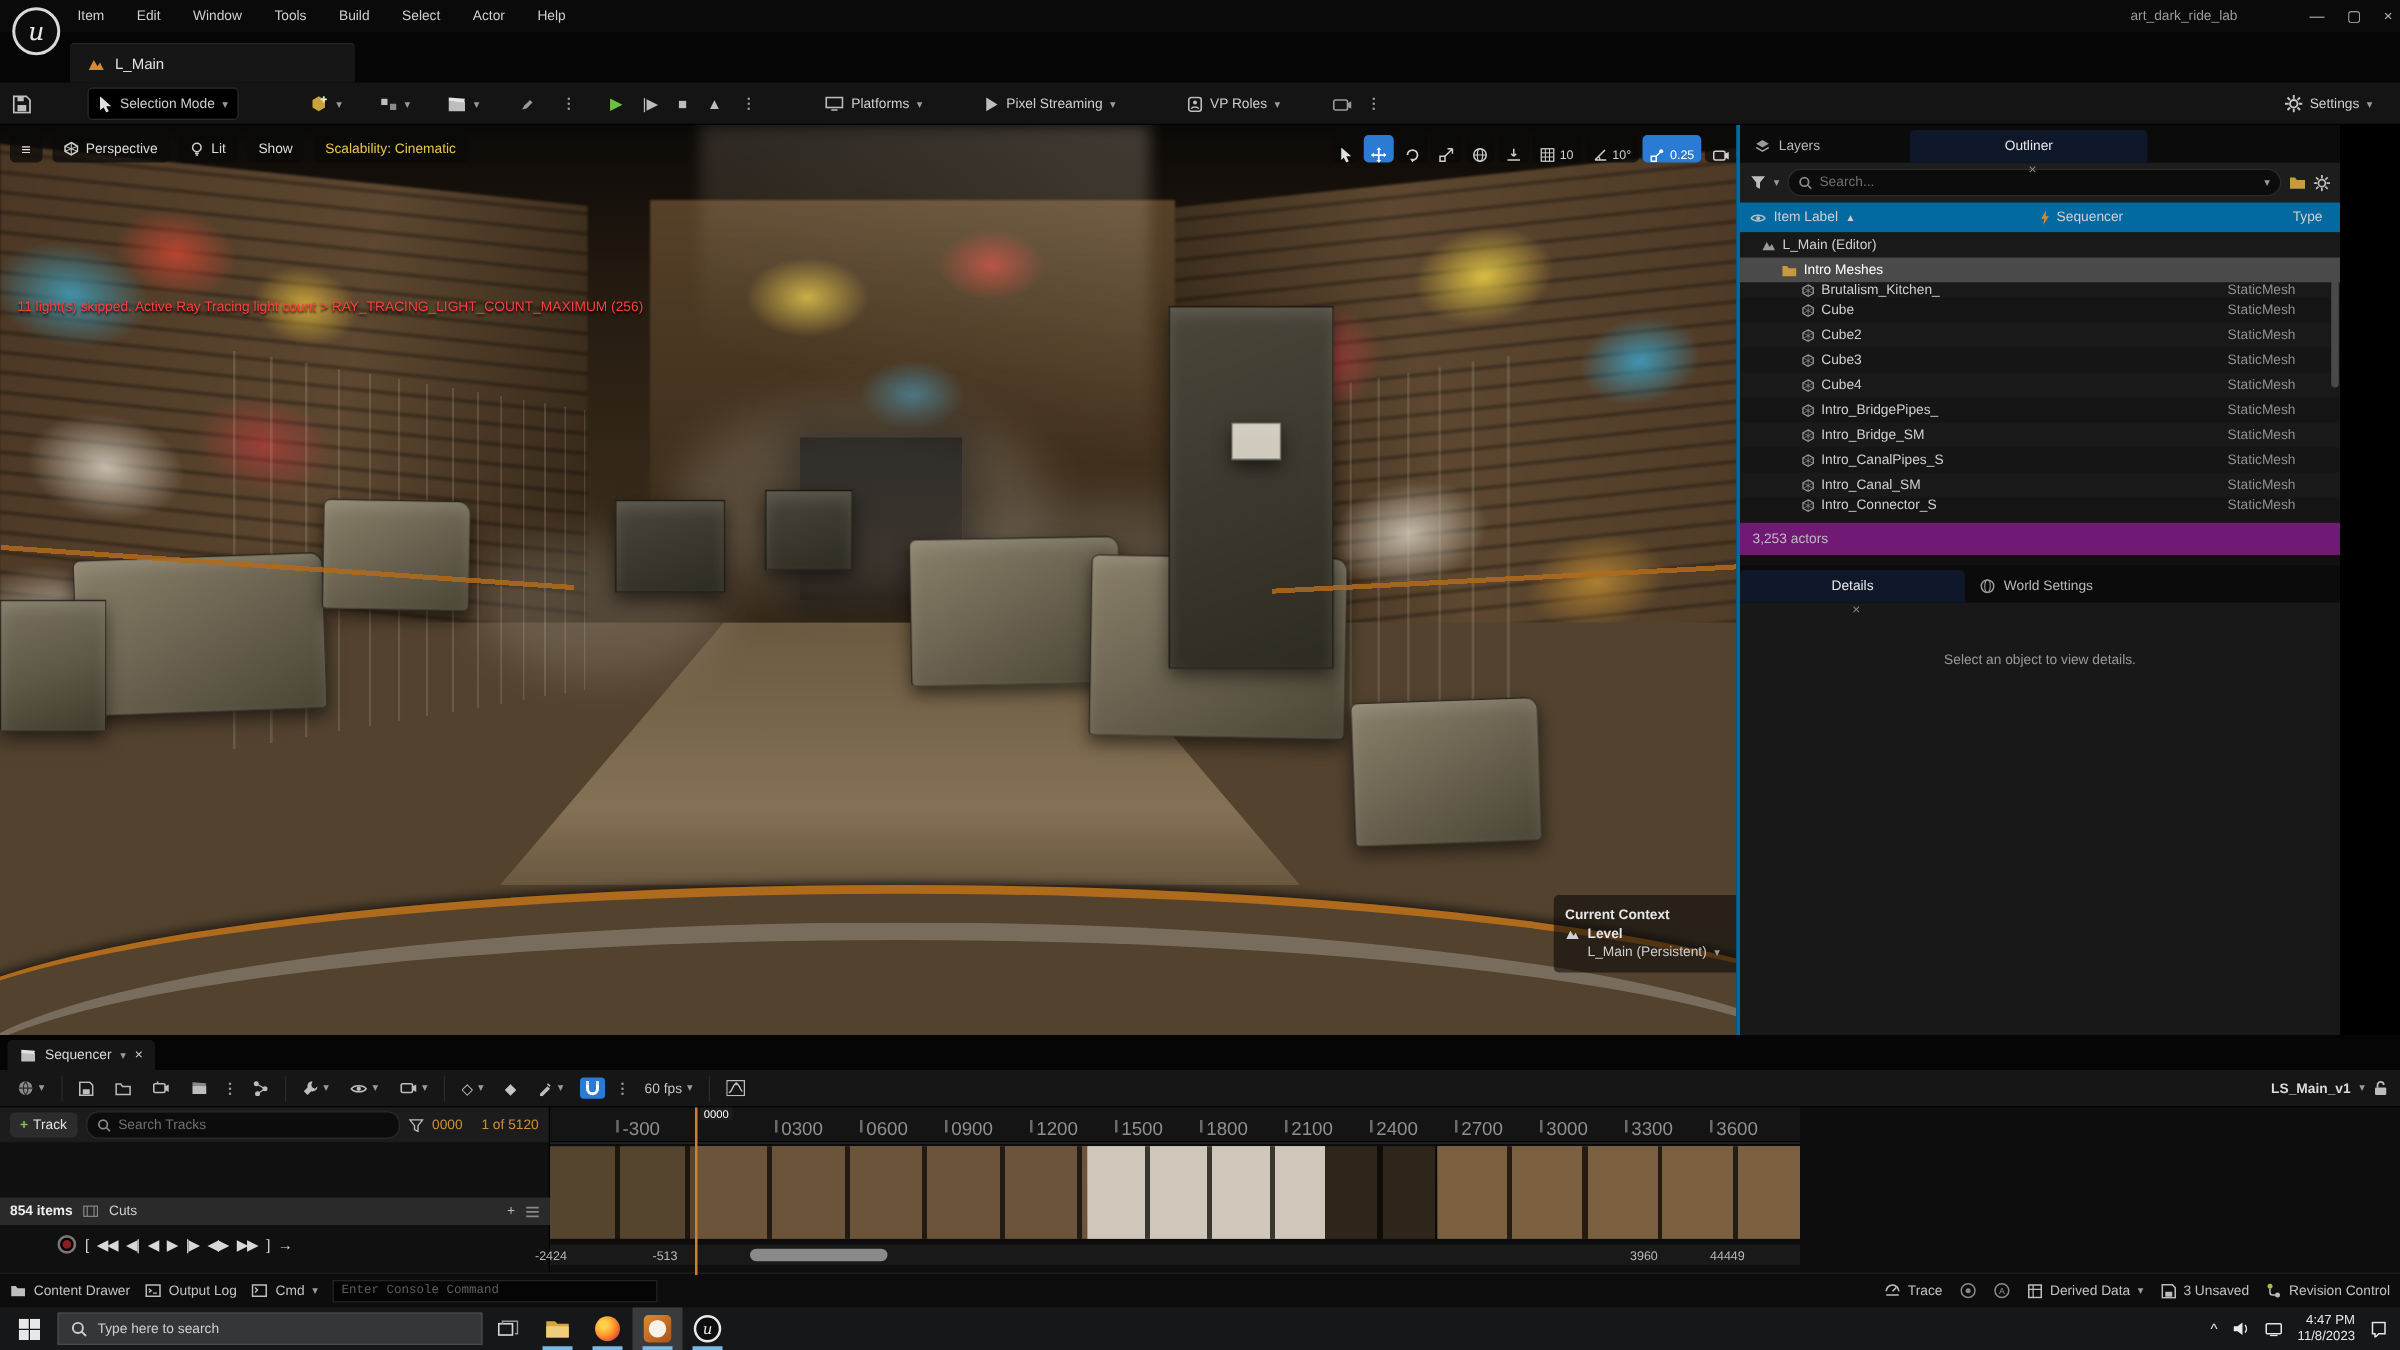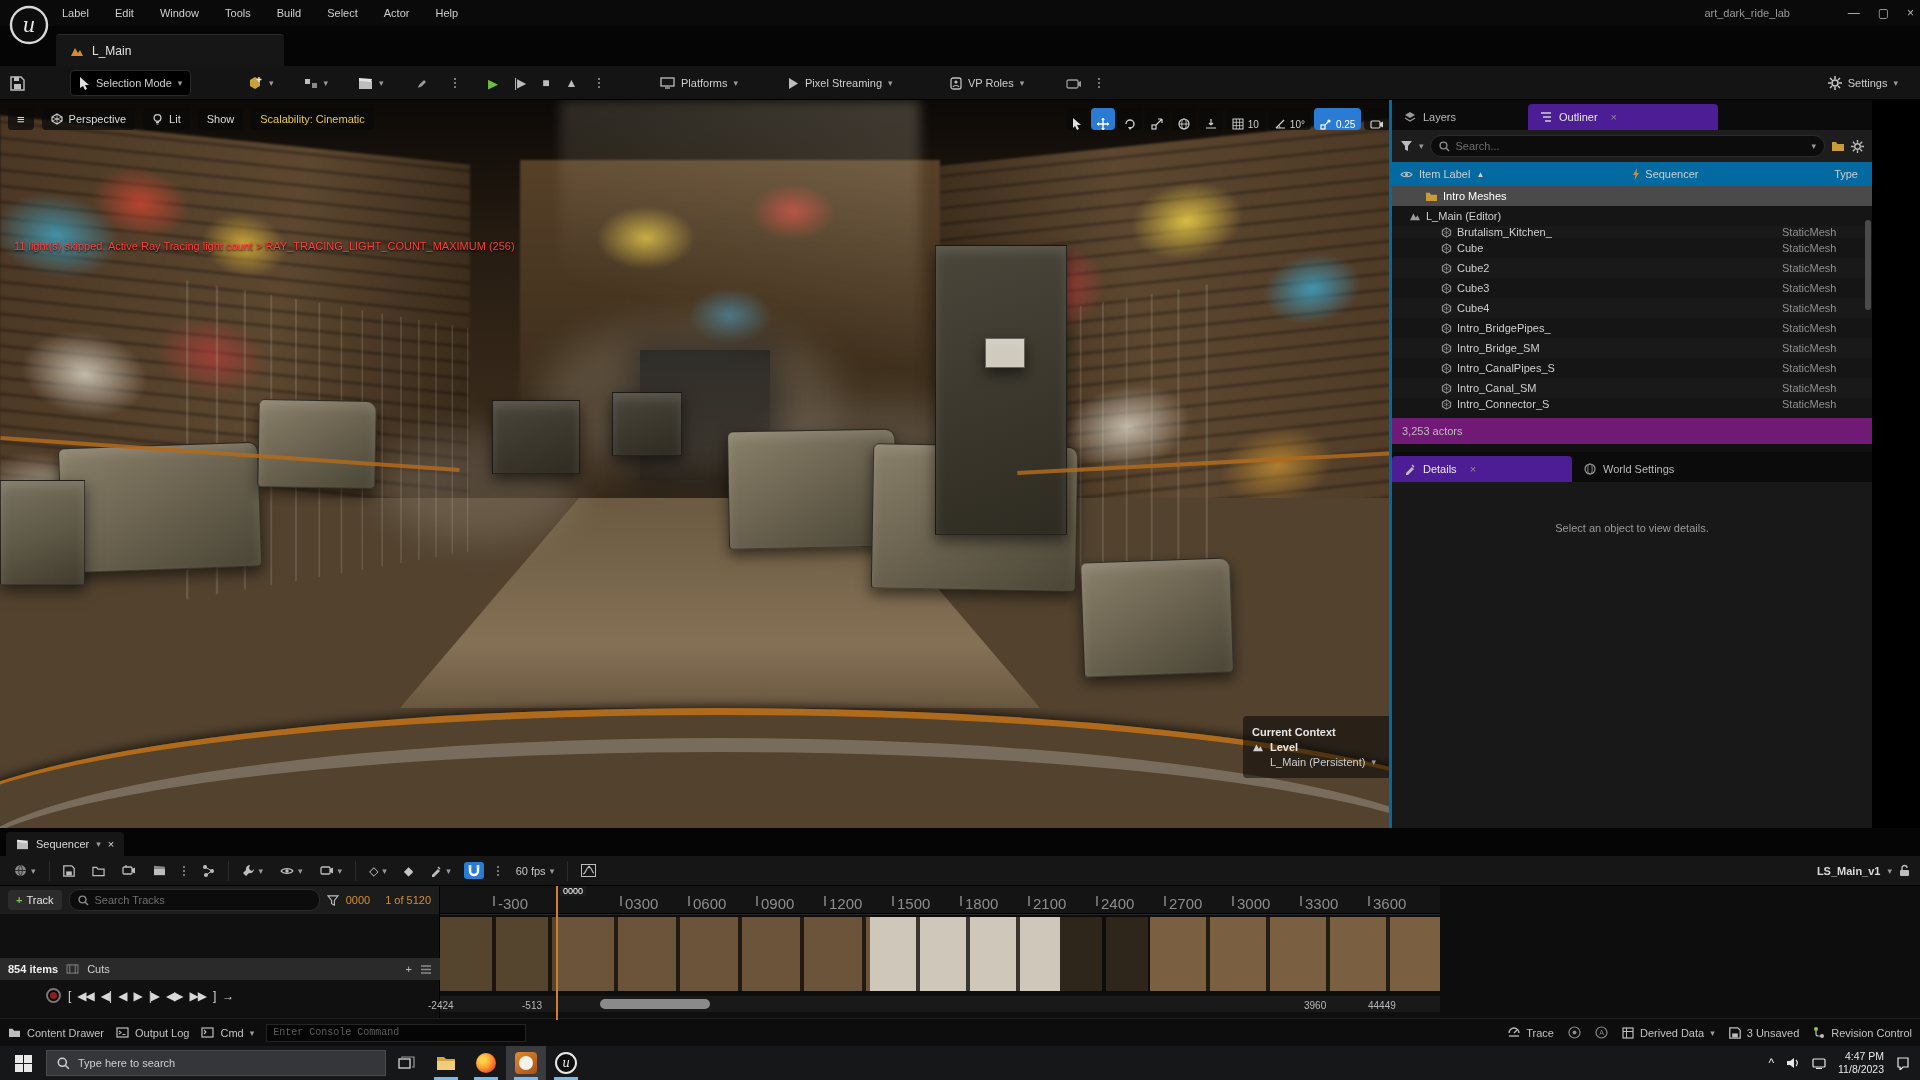--- a/index.html
+++ b/index.html
@@ -113,21 +113,21 @@
 
   #ctx-overlay { position:absolute; right:18px; bottom:50px; width:176px; padding:7px 9px;
     background:rgba(8,8,8,.55); border-radius:4px; }
   #ctx-overlay .row { display:flex; align-items:center; gap:6px; margin:3px 0; color:#e6e6e6; }
   #ctx-title { font-weight:bold; font-size:11px; display:flex; justify-content:space-between; width:100%; }
   #ctx-level-value { margin-left:18px; color:#cfcfcf; }
 
   
   .ptabstrip { position:relative; height:30px; background:#0b0b0b; display:flex; align-items:flex-end; }
   .ptab { height:26px; display:flex; align-items:center; gap:7px; padding:0 12px; color:#b9b9b9; font-size:11px; }
-  .ptab.active { background:#4c1d95; color:#e8e8e8; border-radius:4px 4px 0 0; }
+  .ptab.active { background:#0f172a; color:#e8e8e8; border-radius:4px 4px 0 0;flex-direction:column; }
   .ptab .x { color:#8a8a8a; margin-left:6px; font-size:11px; }
   #outliner-search-row { display:flex; align-items:center; gap:6px; padding:5px 8px; background:#1d1d1d; }
   .searchbox { flex:1; display:flex; align-items:center; gap:6px; background:#0c0c0c; border:1px solid #2b2b2b;
     border-radius:12px; height:22px; padding:0 8px; }
   .searchbox input { flex:1; background:transparent; border:0; outline:0; color:#ddd; font-size:11px; font-family:inherit; }
   .searchbox input::placeholder { color:#6f6f6f; }
   #outliner-colhead { display:flex; align-items:center; height:24px; background:#0369a1; padding:0 8px; gap:6px; color:#cfcfcf; }
   #outliner-rows { position:relative; height:232px; overflow:hidden; background:#151515; }
   .orow { display:flex; align-items:center; height:20px; padding:0 6px; gap:5px; color:#cfcfcf; }
   .orow:nth-child(odd) { background:#191919; }
@@ -192,21 +192,21 @@
   .tk-icon.open::after { content:""; position:absolute; bottom:0; left:8px; right:8px; height:3px; background:#76b9ed; }
   .tk-icon.activeapp { background:#3a3b3e; }
   #tray { margin-left:auto; display:flex; align-items:center; gap:12px; padding-right:10px; color:#e8e8e8; }
   #clock { text-align:right; font-size:10.5px; line-height:1.25; }
 </style>
 </head>
 <body>
 
 <div id="titlebar">
   <div id="menu-items">
-      <span class="menu">Label</span>
+      <span class="menu">Item</span>
       <span class="menu">Edit</span>
       <span class="menu">Window</span>
       <span class="menu">Tools</span>
       <span class="menu">Build</span>
       <span class="menu">Select</span>
       <span class="menu">Actor</span>
       <span class="menu">Help</span>
     </div>
   <div id="win-title">art_dark_ride_lab</div>
   <div id="win-controls">
@@ -550,38 +550,38 @@
     <span style="font-size:8px;">▲</span>
     <span style="margin-left:142px; display:flex; align-items:center; gap:5px;">
       <svg width="8" height="12" viewBox="0 0 8 12">
           <polygon points="5,0 1,7 3.5,7 2.5,12 7,5 4.5,5" fill="#d98a2b"></polygon>
         </svg>
       <span>Sequencer</span>
     </span>
     <span style="margin-left:auto; margin-right:6px;">Type</span>
   </div>
   <div id="outliner-rows">
+      <div class="orow">
+        <span style="width: 6px;"></span>
+        <span>
+          <svg width="12" height="10" viewBox="0 0 14 12">
+            <polygon points="1,11 5,3 8,8 10,5 13,11" fill="#9a9a9a"></polygon>
+          </svg>
+        </span>
+        <span>L_Main (Editor)</span>
+        <span class="typ"></span>
+      </div>
       <div class="orow selected">
         <span style="width: 22px;"></span>
         <span>
           <svg width="13" height="11" viewBox="0 0 14 12">
             <path d="M1 2h4l1.5 2H13v7H1z" fill="#c89a3c"></path>
           </svg>
         </span>
         <span>Intro Meshes</span>
-        <span class="typ"></span>
-      </div>
-      <div class="orow">
-        <span style="width: 6px;"></span>
-        <span>
-          <svg width="12" height="10" viewBox="0 0 14 12">
-            <polygon points="1,11 5,3 8,8 10,5 13,11" fill="#9a9a9a"></polygon>
-          </svg>
-        </span>
-        <span>L_Main (Editor)</span>
         <span class="typ"></span>
       </div>
       <div class="orow" style="height: 12px; overflow: hidden; align-items: flex-end;">
         <span style="width: 38px;"></span>
         <span>
           <svg width="11" height="11" viewBox="0 0 12 12">
             <path d="M6 1l4.5 2.5v5L6 11 1.5 8.5v-5z" fill="none" stroke="#9a9a9a" stroke-width="1.1"></path>
             <path d="M6 1v10M1.5 3.5L10.5 8.5M10.5 3.5L1.5 8.5" stroke="#9a9a9a" stroke-width=".6"></path>
           </svg>
         </span>

